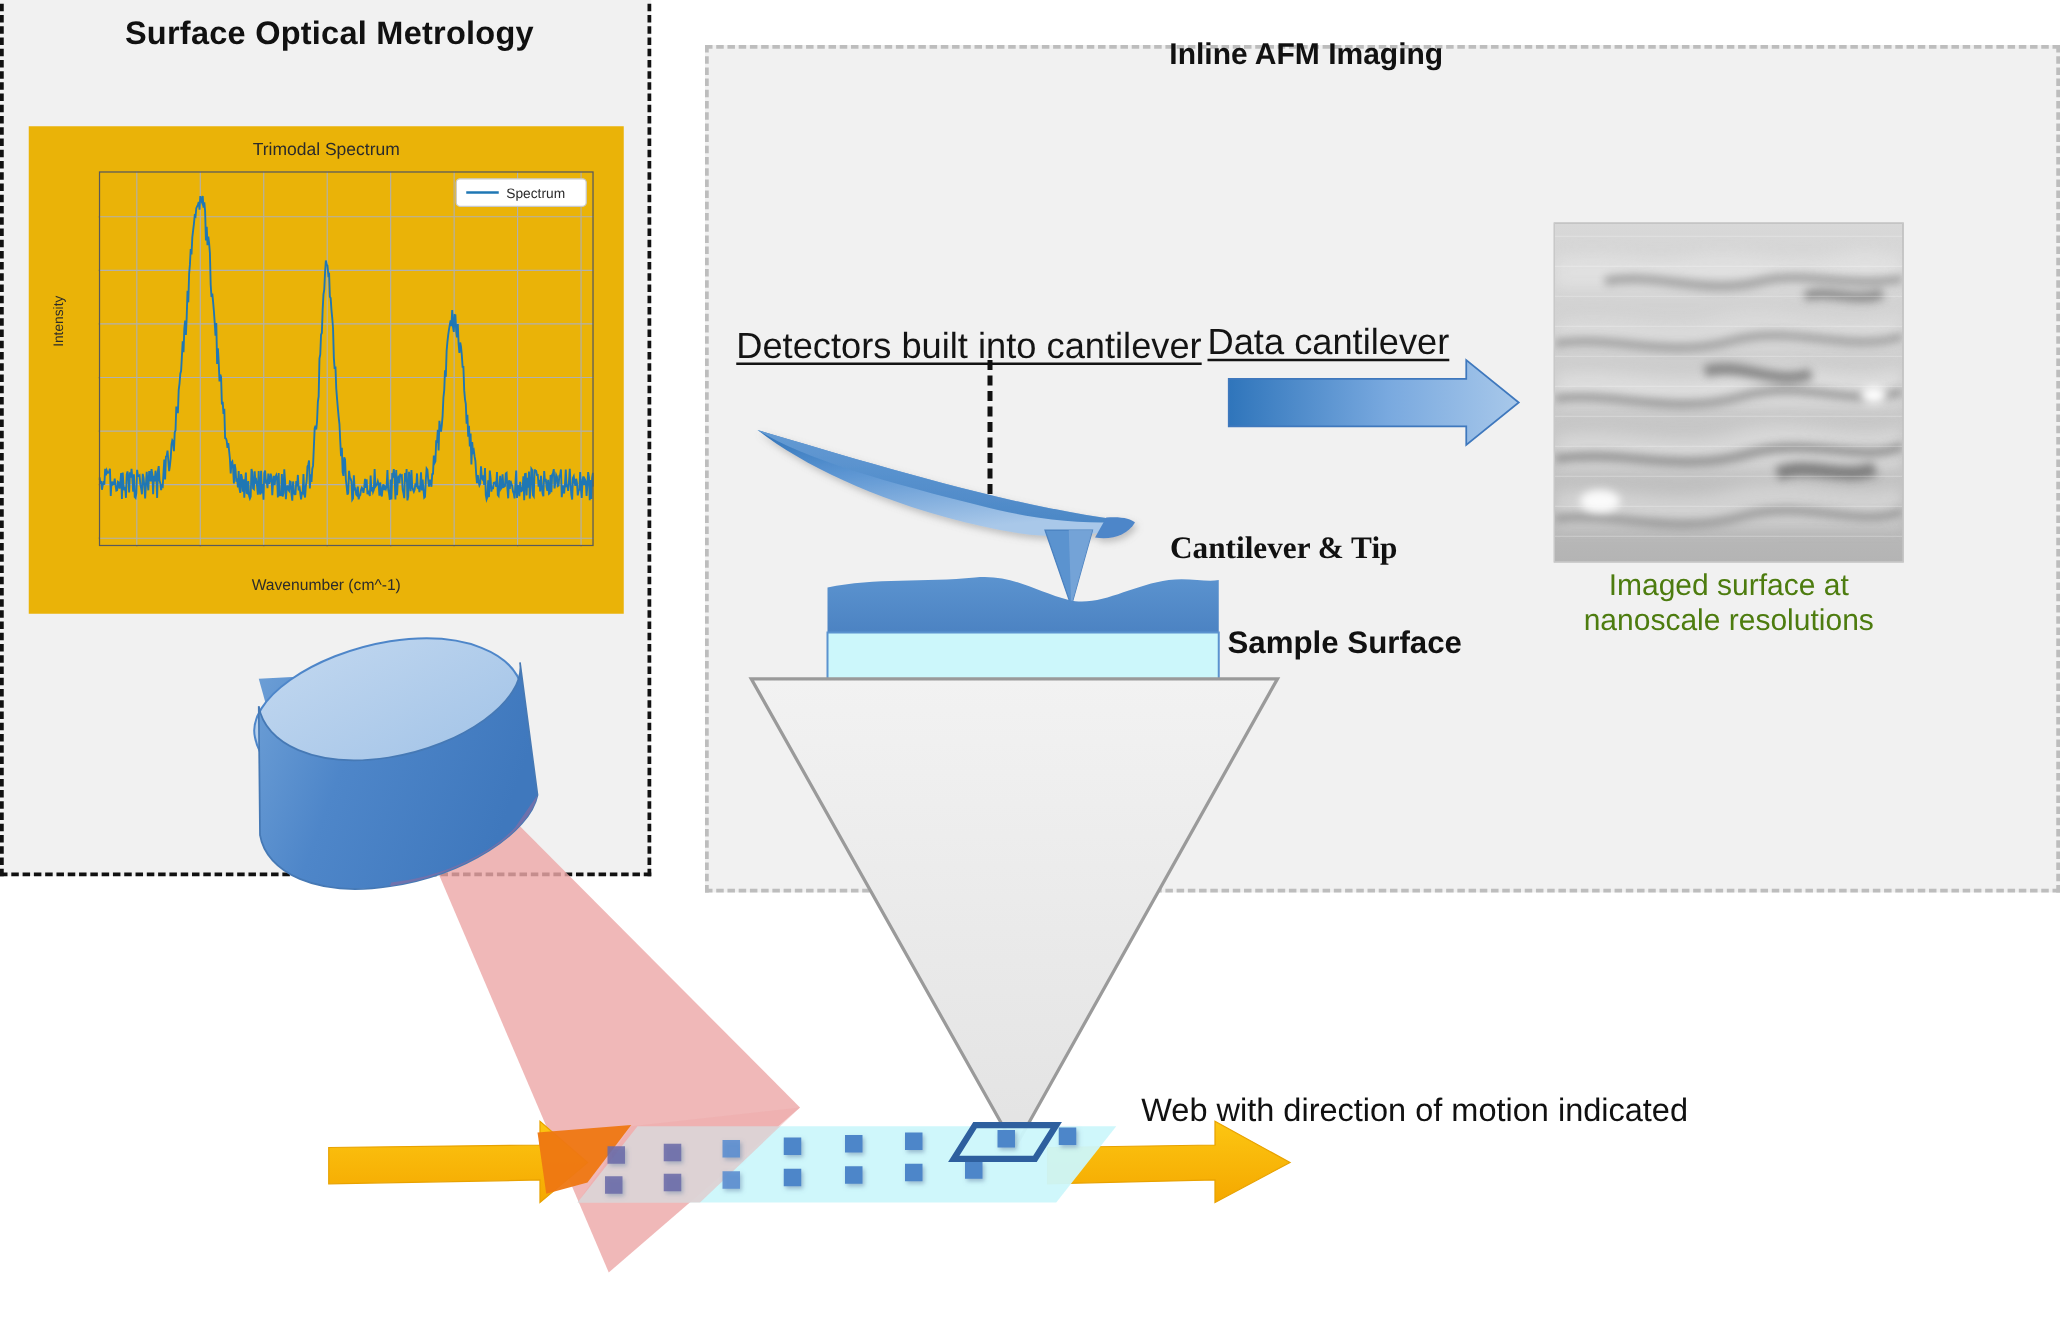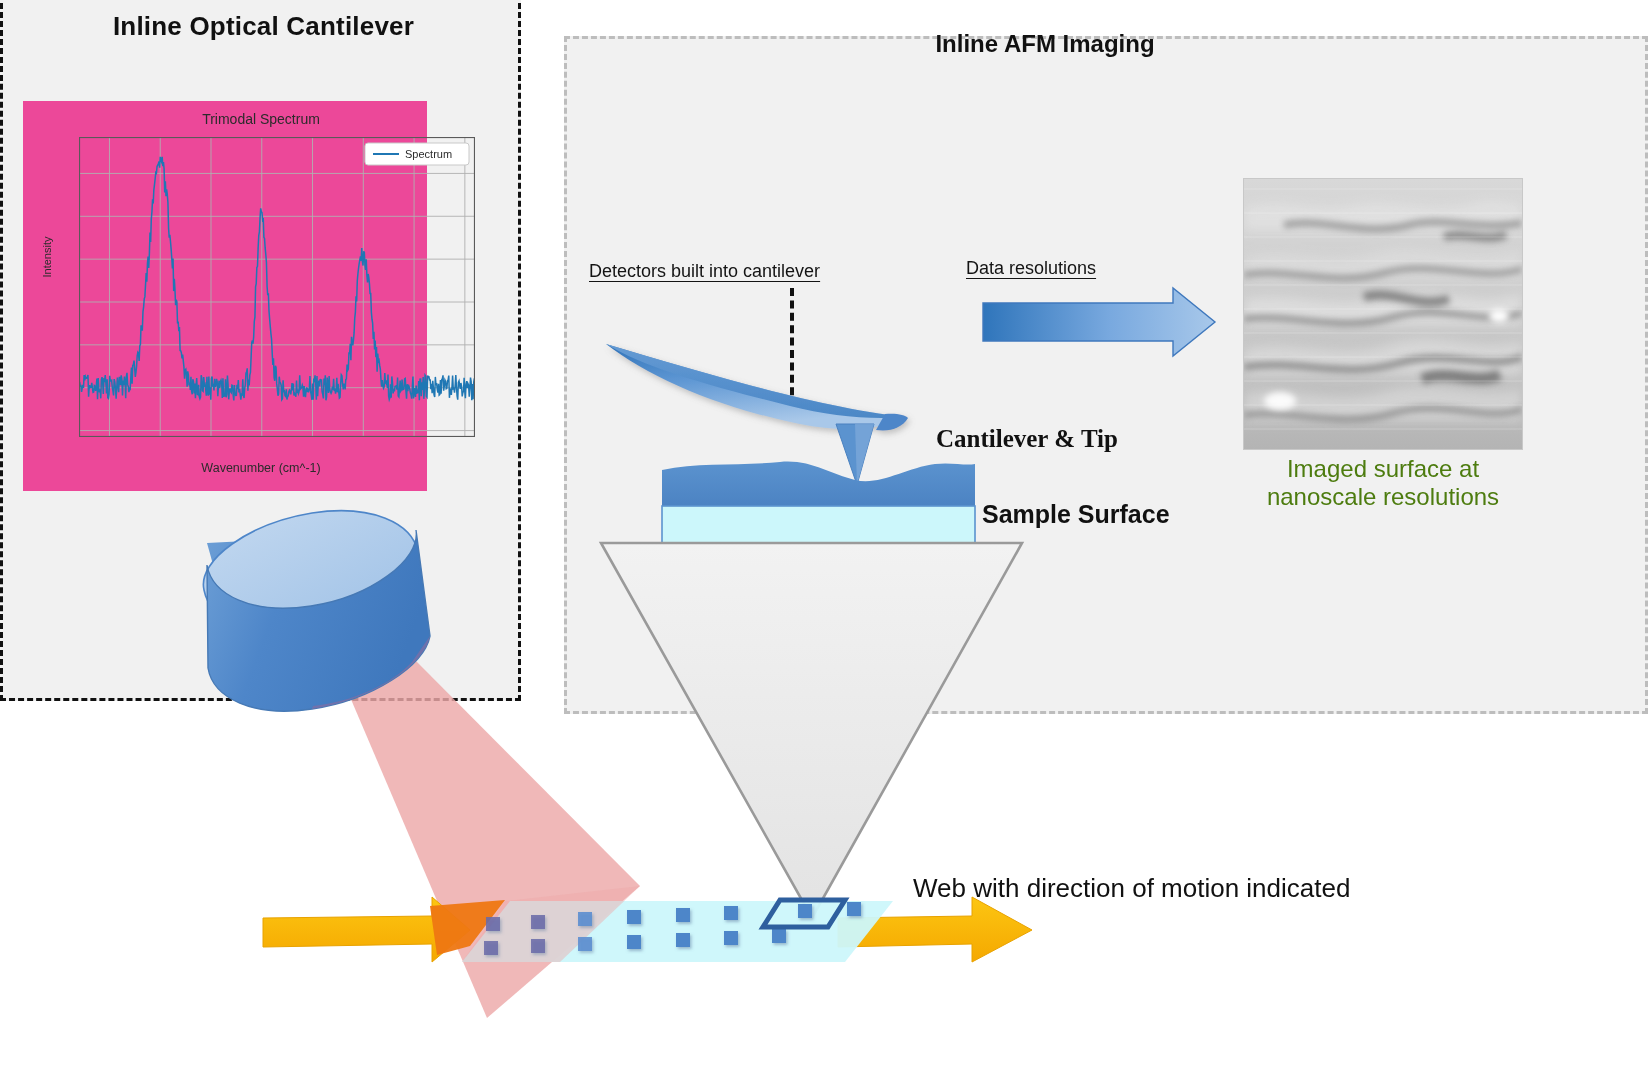--- a/index.html
+++ b/index.html
@@ -17,22 +17,22 @@
     border:3px dashed #111111;
     box-sizing:border-box;
   }
   #left-title{
     position:absolute;left:0px;top:14px;width:521px;
     text-align:center;
     font-size:26px;font-weight:bold;color:#111;
     letter-spacing:.2px;
   }
   #chart-card{
-    position:absolute;left:20px;top:104px;width:404px;height:390px;
-    background:#ec4899;
+    position:absolute;left:20px;top:104px;width:476px;height:390px;
+    background:#eab308;
   }
   #chart-title{
     position:absolute;left:0;top:10px;width:476px;text-align:center;
     font-size:14px;color:#2b2b2b;
   }
   #plot-wrap{position:absolute;left:56px;top:36px;width:396px;height:300px;}
   #plot-wrap svg{display:block;}
   #xlabel{
     position:absolute;left:0;top:360px;width:476px;text-align:center;
     font-size:12.5px;color:#2b2b2b;
@@ -49,21 +49,21 @@
     background:#f1f1f1;
     border:3px dashed #bdbdbd;
     box-sizing:border-box;
   }
   #right-title{
     position:absolute;left:810px;top:30px;width:470px;text-align:center;
     font-size:24px;font-weight:bold;color:#111;
   }
 
   .ulabel{
-    position:absolute;font-size:18px;color:#141414;
+    position:absolute;font-size:29px;color:#141414;
     text-decoration:underline;text-underline-offset:4px;
     white-space:nowrap;
   }
   #detectors-label{left:589px;top:261px;}
   #dataproc-label{left:966px;top:258px;}
 
   #detector-dashline{
     position:absolute;left:790px;top:288px;width:0;height:132px;
     border-left:4px dashed #111;
   }
@@ -92,21 +92,21 @@
     font-size:26px;color:#111;white-space:nowrap;text-align:center;
   }
   .svg-layer{position:absolute;left:0;top:0;width:1652px;height:1070px;pointer-events:none;}
 </style>
 </head>
 <body>
 
 <div id="stage">
 
   <div id="left-panel">
-    <div id="left-title">Inline Optical Cantilever</div>
+    <div id="left-title">Surface Optical Metrology</div>
 
     <div id="chart-card">
       <div id="chart-title">Trimodal Spectrum</div>
       <div id="ylabel">Intensity</div>
       <div id="plot-wrap">
         <svg id="spectrum-svg" width="396" height="300" viewBox="0 0 396 300">
             <line x1="30.461538461538463" y1="0" x2="30.461538461538463" y2="300" stroke="#b0b0b0" stroke-width="0.9"></line>
             <line x1="81.23076923076923" y1="0" x2="81.23076923076923" y2="300" stroke="#b0b0b0" stroke-width="0.9"></line>
             <line x1="132" y1="0" x2="132" y2="300" stroke="#b0b0b0" stroke-width="0.9"></line>
             <line x1="182.76923076923077" y1="0" x2="182.76923076923077" y2="300" stroke="#b0b0b0" stroke-width="0.9"></line>
@@ -159,21 +159,21 @@
           </svg>
       </div>
       <div id="xlabel">Wavenumber (cm^-1)</div>
     </div>
   </div>
 
   <div id="right-panel"></div>
   <div id="right-title">Inline AFM Imaging</div>
 
   <div class="ulabel" id="detectors-label">Detectors built into cantilever</div>
-  <div class="ulabel" id="dataproc-label">Data resolutions</div>
+  <div class="ulabel" id="dataproc-label">Data cantilever</div>
   <div id="detector-dashline"></div>
 
   <div id="afm-image">
     <svg width="278" height="270" viewBox="0 0 278 270">
       <defs>
         <filter id="afmblur">
             <feGaussianBlur stdDeviation="3.2"></feGaussianBlur>
           </filter>
         <filter id="afmblur2">
             <feGaussianBlur stdDeviation="6"></feGaussianBlur>

